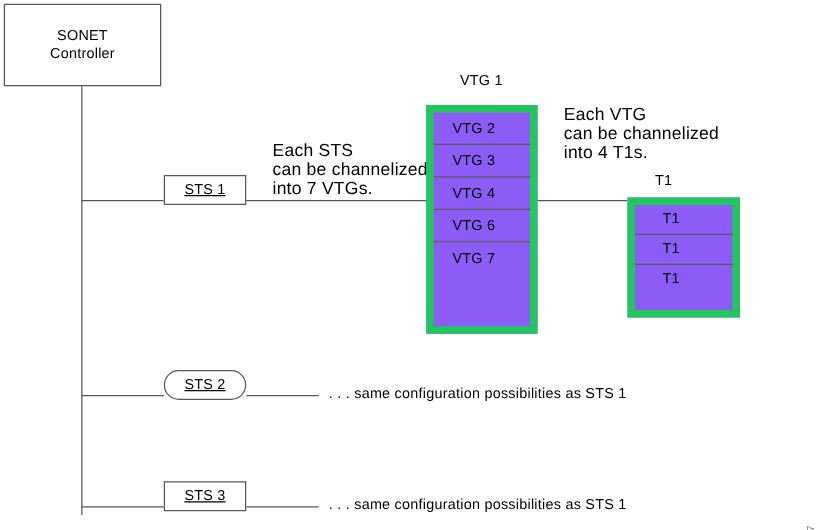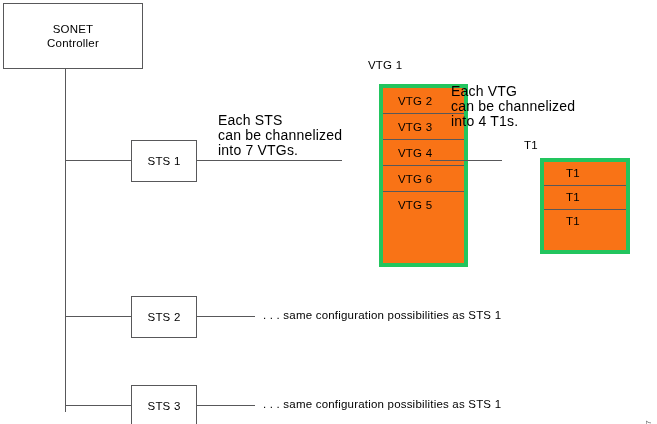--- a/index.html
+++ b/index.html
@@ -41,42 +41,42 @@
   .vline {
     position: absolute;
     width: 1px;
     background: #58585a;
   }
 
   
   #sonet-controller {
     left: 3px;
     top: 3px;
-    width: 140px;
+    width: 126px;
     height: 66px;
     flex-direction: column;
     line-height: 14px;
     justify-content: center;
   }
   #sonet-controller .label { display: block; text-align: center; }
 
   
   .sts-box {
     width: 66px;
-    height: 42px;
+    height: 24px;
     left: 131px;
+    text-decoration: underline;
   }
 
   
   .stack {
     position: absolute;
     box-sizing: border-box;
-    border: 4px solid #22c55e;
-    background: #f97316;
-    margin-left: 38px;
+    border: 6px solid #22c55e;
+    background: #8b5cf6;
   }
   .stack-row {
     box-sizing: border-box;
     display: flex;
     align-items: center;
     font-size: 11.5px;
     color: #000000;
     border-bottom: 1px solid #58585a;
     padding-left: 15px;
     letter-spacing: 0.2px;
@@ -180,21 +180,21 @@
     <div class="stack-row">
       <span>VTG  3</span>
     </div>
     <div class="stack-row">
       <span>VTG  4</span>
     </div>
     <div class="stack-row">
       <span>VTG  6</span>
     </div>
     <div class="stack-row">
-      <span>VTG  5</span>
+      <span>VTG  7</span>
     </div>
   </div>
 
   <div class="hline" style="left:430px; top:160px; width:72px;"></div>
 
   <div class="annotation" id="annotation-vtg">
     <div>Each VTG</div>
     <div>can be channelized</div>
     <div>into 4 T1s.</div>
   </div>
@@ -208,21 +208,21 @@
     <div class="stack-row">
       <span>T1</span>
     </div>
     <div class="stack-row">
       <span>T1</span>
     </div>
   </div>
 
   <div class="hline" style="left:65px; top:316px; width:66px;"></div>
 
-  <div class="box sts-box" id="sts-box-2" style="top:296px;">
+  <div class="box sts-box" id="sts-box-2" style="top:296px;border-radius:19px;">
     <span class="label">STS 2</span>
   </div>
 
   <div class="hline" style="left:197px; top:316px; width:58px;"></div>
 
   <div class="note-line" id="note-sts2">. . . same configuration possibilities as STS 1</div>
 
   <div class="hline" style="left:65px; top:405px; width:66px;"></div>
 
   <div class="box sts-box" id="sts-box-3" style="top:385px;">

